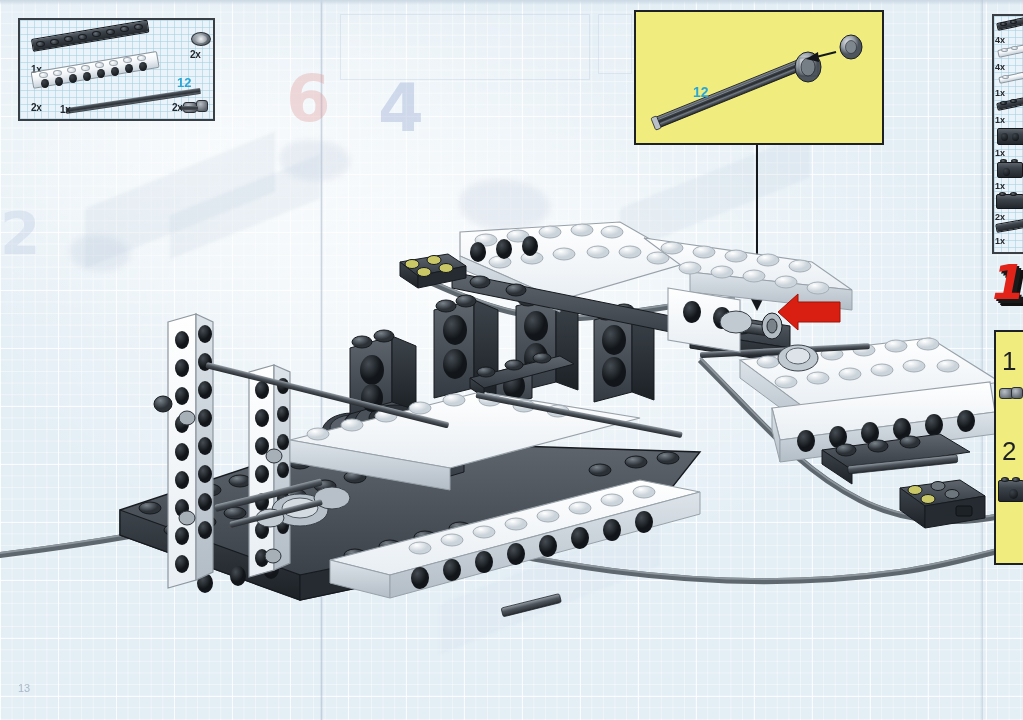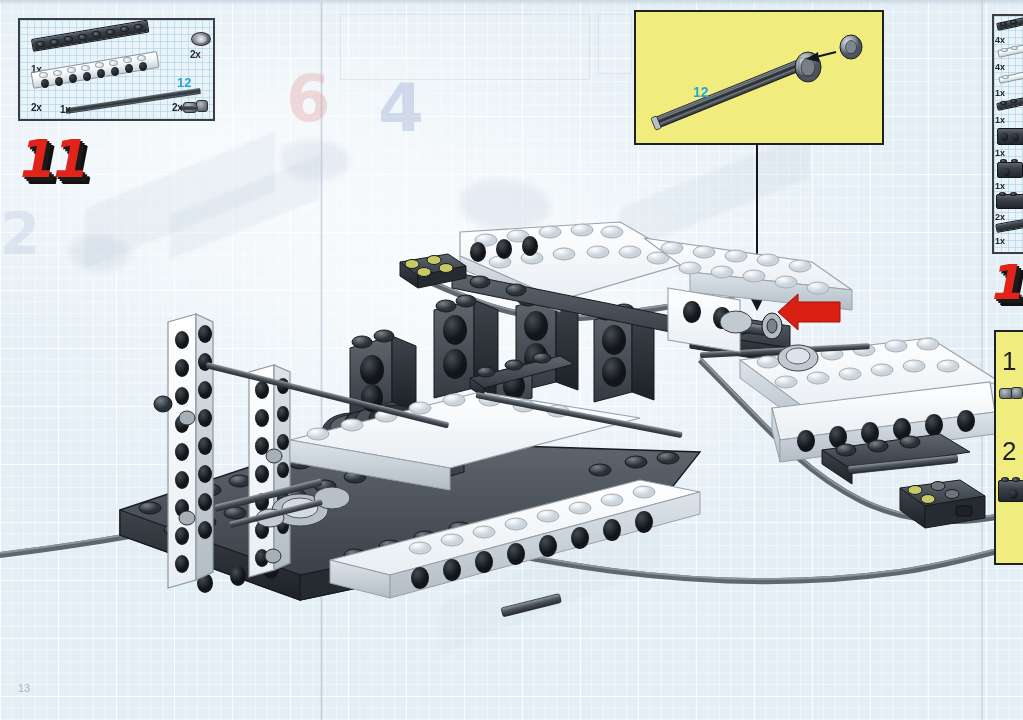--- a/index.html
+++ b/index.html
@@ -311,21 +311,20 @@
     <div class="qty" style="left:170px; top:29px;">2x</div>
 
     <div>
       <div class="bushing" style="left:163px; top:82px; width:14px; height:11px; border-radius:3px;"></div>
       <div class="bushing" style="left:176px; top:80px; width:12px; height:12px; border-radius:3px;"></div>
       <div class="axle" style="left:160px; top:86px; width:18px; height:4px;"></div>
     </div>
     <div class="qty" style="left:152px; top:82px;">2x</div>
   </div>
 
-  <div class="step-num" id="step-11">11</div>
 
   <div id="callout">
     <svg width="250" height="135" viewBox="0 0 250 135" style="position:absolute;left:0;top:0;">
       <defs>
         <linearGradient id="axGrad" x1="0" y1="0" x2="0" y2="1">
           <stop offset="0%" stop-color="#9aa1a8"></stop>
           <stop offset="22%" stop-color="#4b5259"></stop>
           <stop offset="50%" stop-color="#272c31"></stop>
           <stop offset="72%" stop-color="#5e656c"></stop>
           <stop offset="100%" stop-color="#23282d"></stop>

